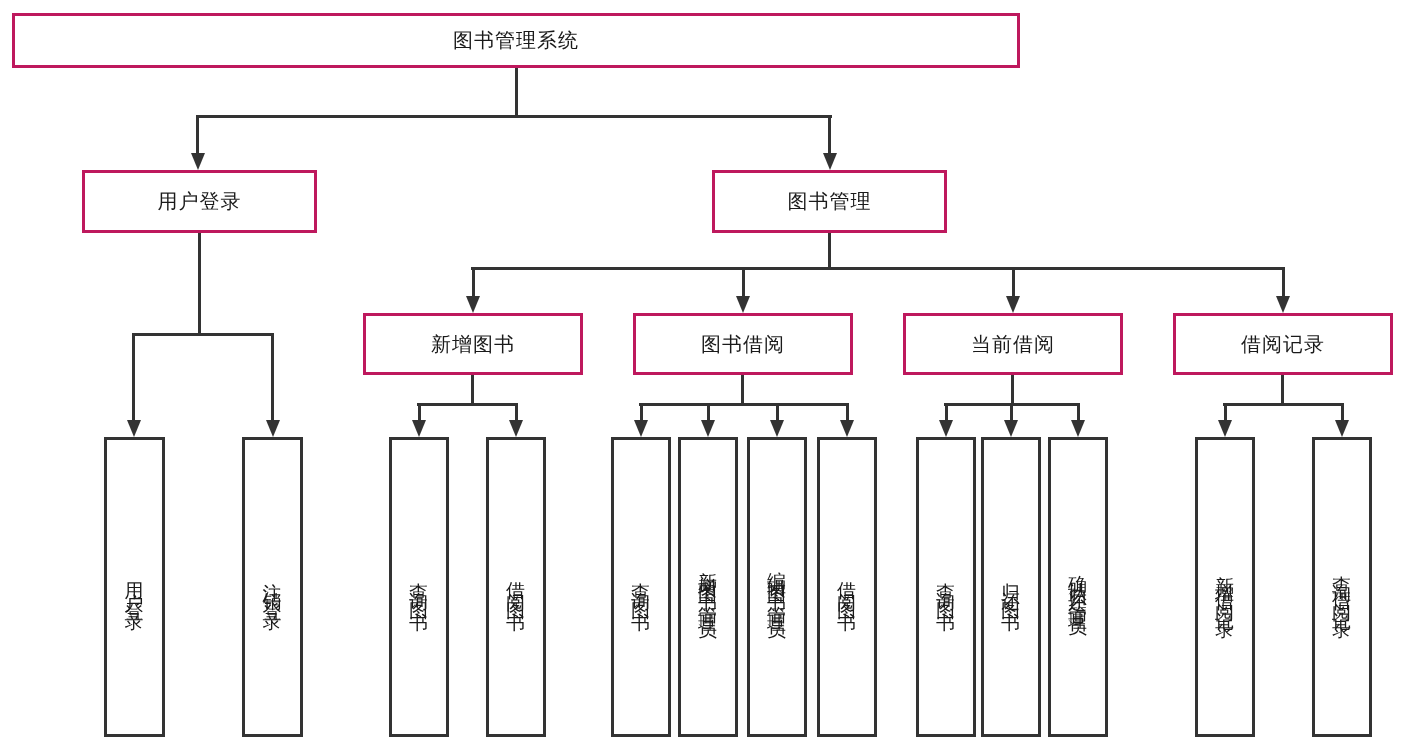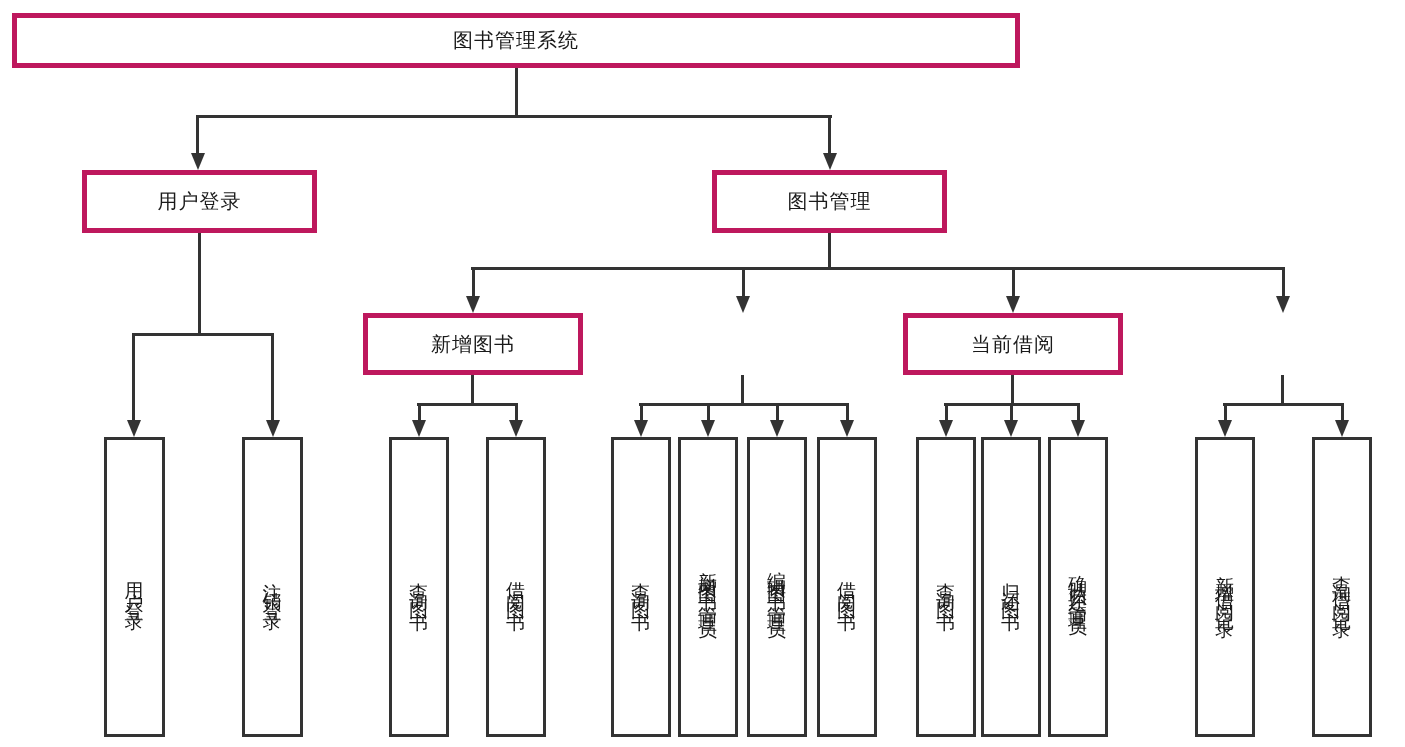--- a/index.html
+++ b/index.html
@@ -1,20 +1,20 @@
 <!DOCTYPE html>
 <html><head>
 <meta charset="utf-8">
 <style>
   html,body{margin:0;padding:0;background:#ffffff;}
   body{font-family:"Liberation Sans","DejaVu Sans",sans-serif;}
   .canvas{position:relative;width:1405px;height:747px;background:#ffffff;overflow:hidden;color:#1a1a1a;}
   .box{
     position:absolute;box-sizing:border-box;
-    border:5px solid #be185d;background:#ffffff;
+    border:3px solid #be185d;background:#ffffff;
     display:flex;align-items:center;justify-content:center;
     font-size:20px;letter-spacing:1px;color:#1a1a1a;
   }
   .leaf{
     position:absolute;box-sizing:border-box;
     border:3px solid #333333;background:#ffffff;
     display:flex;align-items:center;justify-content:center;
   }
   .leaf .vtext{
     writing-mode:vertical-rl;
@@ -69,22 +69,28 @@
   <div class="vline" style="left:742px;top:267px;height:30px;"></div>
   <div class="arrow" style="left:736px;top:296px;"></div>
   <div class="vline" style="left:1012px;top:267px;height:30px;"></div>
   <div class="arrow" style="left:1006px;top:296px;"></div>
   <div class="vline" style="left:1282px;top:267px;height:30px;"></div>
   <div class="arrow" style="left:1276px;top:296px;"></div>
 
   <div class="box" style="left:363px;top:313px;width:220px;height:62px;">
     <span>新增图书</span>
   </div>
+  <div class="box" style="left:633px;top:313px;width:220px;height:62px;">
+    <span>图书借阅</span>
+  </div>
   <div class="box" style="left:903px;top:313px;width:220px;height:62px;align-items:center;">
     <span>当前借阅</span>
+  </div>
+  <div class="box" style="left:1173px;top:313px;width:220px;height:62px;">
+    <span>借阅记录</span>
   </div>
 
   <div class="vline" style="left:471px;top:375px;height:31px;"></div>
   <div class="hline" style="left:417px;top:403px;width:101px;"></div>
   <div class="vline" style="left:418px;top:403px;height:19px;"></div>
   <div class="arrow" style="left:412px;top:420px;"></div>
   <div class="vline" style="left:515px;top:403px;height:19px;"></div>
   <div class="arrow" style="left:509px;top:420px;"></div>
 
   <div class="vline" style="left:741px;top:375px;height:31px;"></div>

